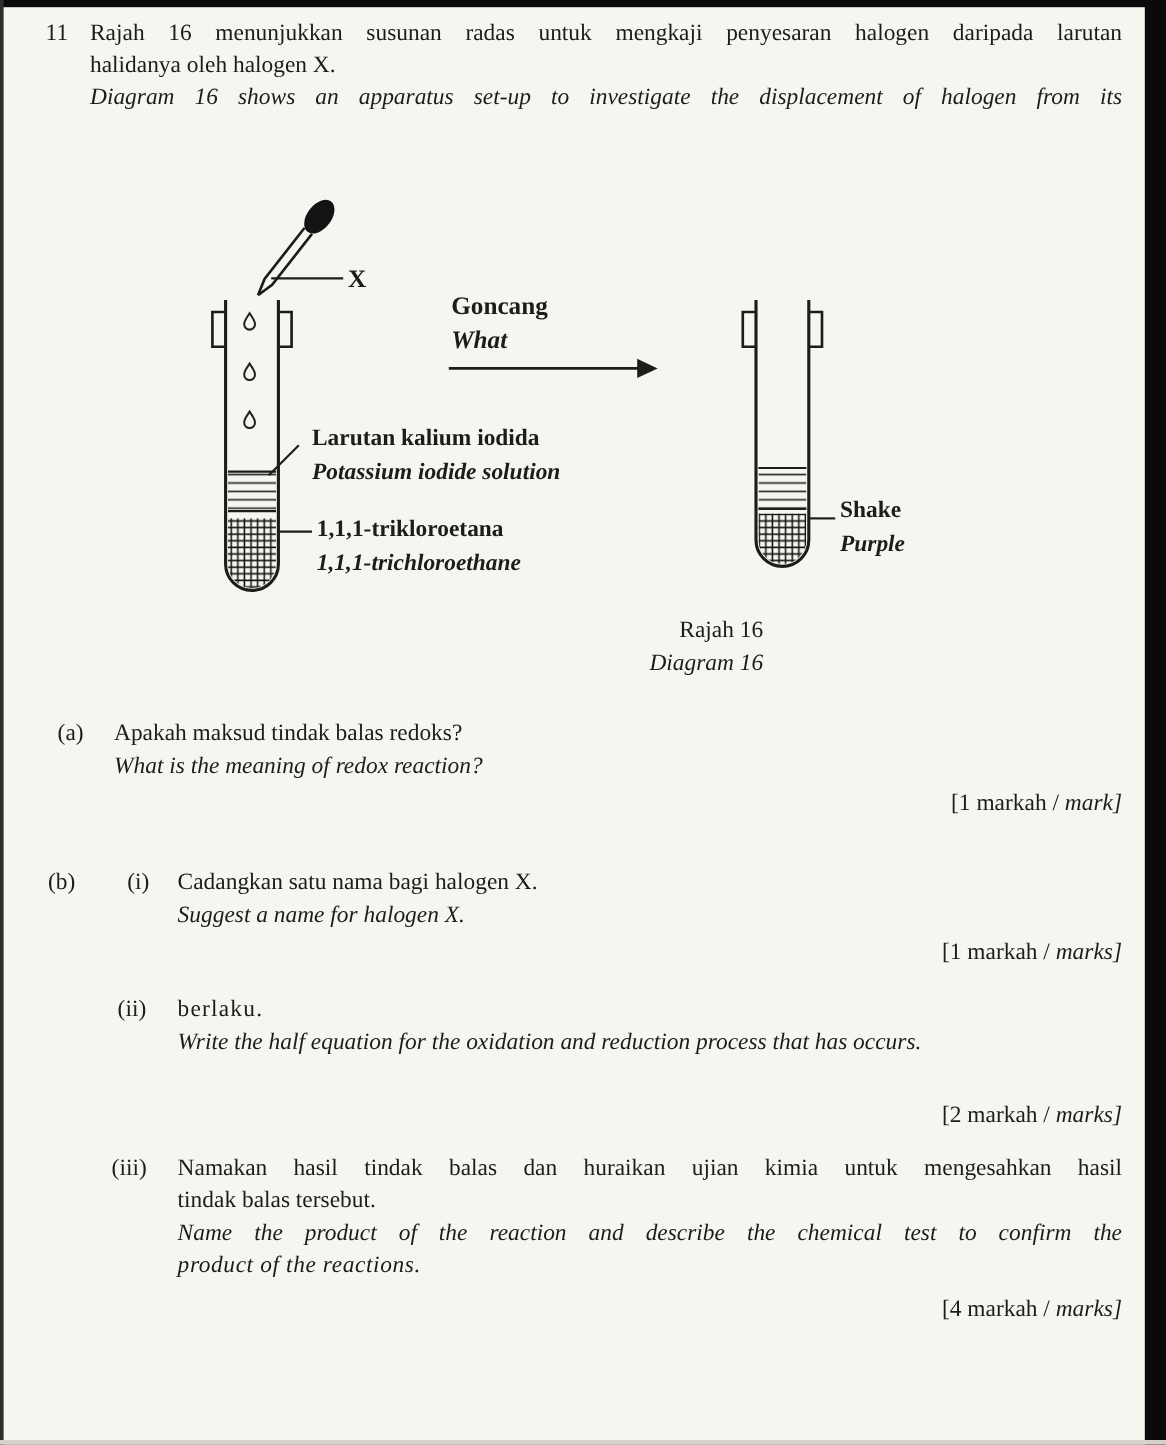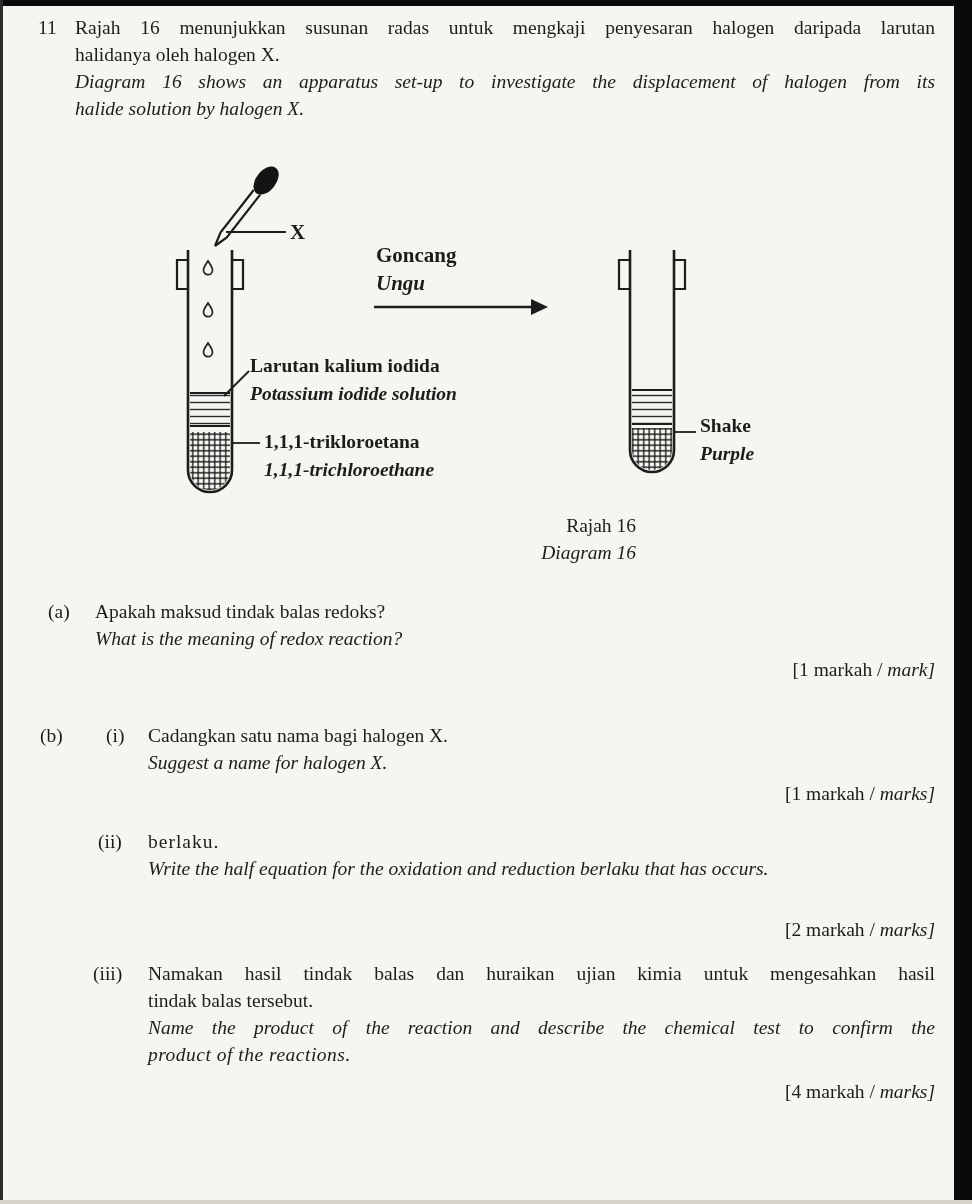--- a/index.html
+++ b/index.html
@@ -41,21 +41,20 @@
   <div class="edge left"></div>
   <div class="edge right"></div>
   <div class="edge bottom"></div>
 
   <div class="abs intro">
     <span class="qnum">11</span>
     <div class="body">
       <div class="stretch">Rajah 16 menunjukkan susunan radas untuk mengkaji penyesaran halogen daripada larutan</div>
       <div>halidanya oleh halogen X.</div>
       <div class="en stretch">Diagram 16 shows an apparatus set-up to investigate the displacement of halogen from its</div>
-      <div class="en">halide solution by halogen X.</div>
     </div>
   </div>
 
   <div class="abs diagram">
     <svg width="900" height="430" viewBox="0 0 900 430">
       <defs>
         <pattern id="hatchH" width="7" height="7" patternUnits="userSpaceOnUse">
           <path d="M0 3.5 H7" stroke="#2a2a2a" stroke-width="1.4"></path>
         </pattern>
         <pattern id="hatchX" width="5.5" height="5.5" patternUnits="userSpaceOnUse">
@@ -104,24 +103,24 @@
         <path d="M596 250 H636 M596 284 H636" stroke="#1c1c1c" stroke-width="1.8"></path>
         <rect x="592" y="288" width="48" height="46" fill="url(#hatchX)" clip-path="url(#tubeR)"></rect>
       </g>
       <path d="M638 292 H660" stroke="#1c1c1c" stroke-width="1.8"></path>
     </svg>
 
     <div class="dlabel" style="left:254px; top:78px; font-size:21px;">X</div>
 
     <div class="dlabel" style="left:340px; top:101px; width:160px; text-align:left; font-size:21px;">
       <div>Goncang</div>
-      <div class="en">Ungu</div>
+      <div class="en">What</div>
     </div>
 
-    <div class="dlabel" style="left:214px; top:212px;">
+    <div class="dlabel" style="left:224px; top:212px;">
       <div>Larutan kalium iodida</div>
       <div class="en">Potassium iodide solution</div>
     </div>
 
     <div class="dlabel" style="left:228px; top:288px;">
       <div>1,1,1-trikloroetana</div>
       <div class="en">1,1,1-trichloroethane</div>
     </div>
 
     <div class="dlabel" style="left:664px; top:272px;">
@@ -155,21 +154,21 @@
     </div>
   </div>
   <div class="marks" style="top:780px;">
     <span>[1 markah / </span><span class="en">marks]</span>
   </div>
 
   <div class="qrow" style="left:98px; top:828px;">
     <span class="ql" style="width:50px;">(ii)</span>
     <div class="qc" style="width:787px;">
       <div style="letter-spacing:1px;">berlaku.</div>
-      <div class="en">Write the half equation for the oxidation and reduction berlaku that has occurs.</div>
+      <div class="en">Write the half equation for the oxidation and reduction process that has occurs.</div>
     </div>
   </div>
   <div class="marks" style="top:916px;">
     <span>[2 markah / </span><span class="en">marks]</span>
   </div>
 
   <div class="qrow" style="left:93px; top:960px;">
     <span class="ql" style="width:55px;">(iii)</span>
     <div class="qc" style="width:787px;">
       <div class="stretch">Namakan hasil tindak balas dan huraikan ujian kimia untuk mengesahkan hasil</div>

